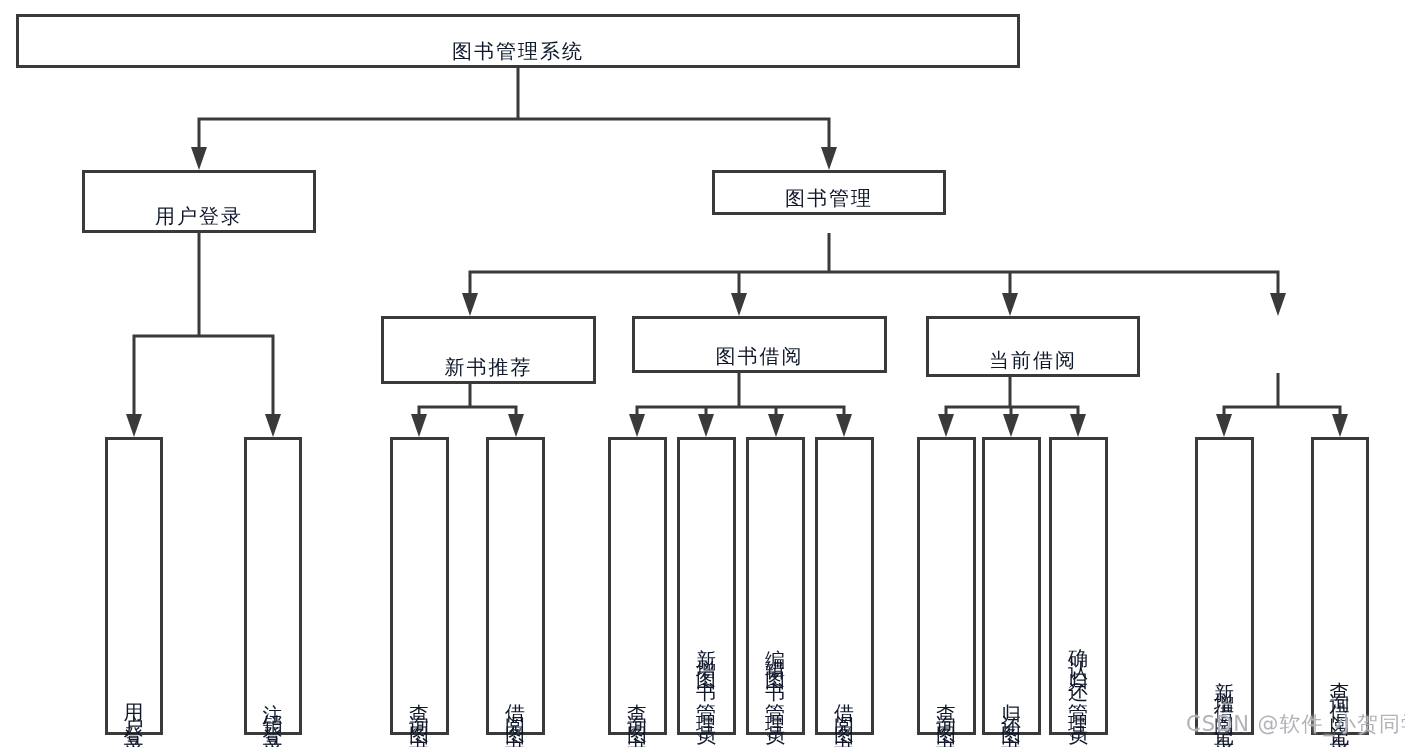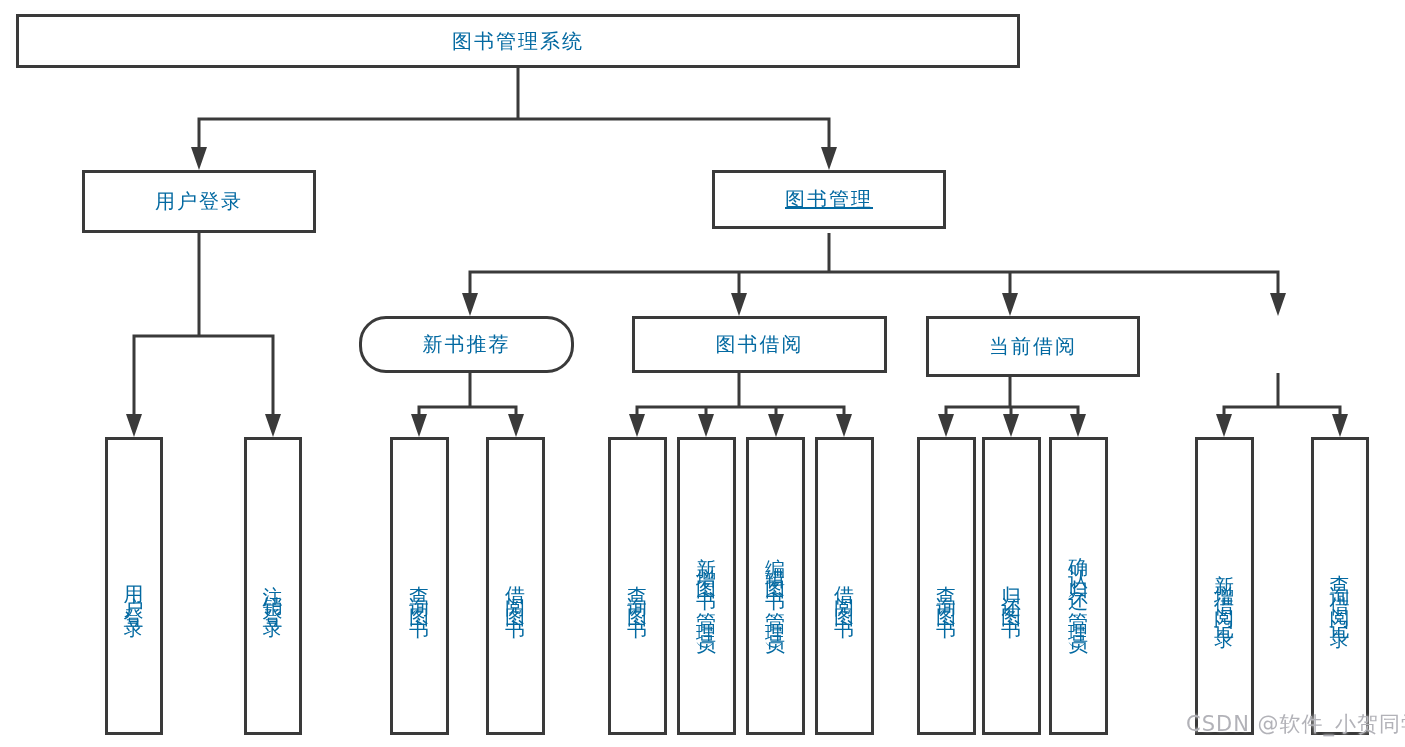--- a/index.html
+++ b/index.html
@@ -3,22 +3,22 @@
 <meta charset="utf-8">
 <style>
   html, body { margin:0; padding:0; background:#ffffff; }
   .canvas {
     position:relative; width:1405px; height:747px; background:#ffffff;
     font-family:"DejaVu Sans","Liberation Sans",sans-serif; overflow:hidden;
   }
   .connectors { position:absolute; left:0; top:0; pointer-events:none; }
   .node {
     position:absolute; box-sizing:border-box; background:#ffffff;
-    border:3px solid #3a3a3a; display:flex; align-items:center; justify-content:center;
-    color:#0369a1; font-size:20px; letter-spacing:2px; z-index:2;
+    border:3px solid #3a3a3a; display:flex; align-items:flex-end; justify-content:center;
+    color:#0f172a; font-size:20px; letter-spacing:2px; z-index:2;
   }
   .node .lbl { white-space:nowrap; }
   .leaf .vlbl {
     writing-mode:vertical-rl; text-orientation:mixed;
     letter-spacing:11px; line-height:1; margin-top:11px; white-space:nowrap;
   }
   .watermark {
     position:absolute; left:1186px; top:710px; z-index:5;
     font-size:21px; color:#b2b2b8; letter-spacing:1px; white-space:nowrap;
     text-shadow:0 0 3px rgba(255,255,255,0.95);
@@ -69,25 +69,25 @@
     </g>
   </svg>
 
   <div class="node" style="left:16px; top:14px; width:1004px; height:54px;">
     <span class="lbl">图书管理系统</span>
   </div>
 
   <div class="node" style="left:82px; top:170px; width:234px; height:63px;">
     <span class="lbl">用户登录</span>
   </div>
-  <div class="node" style="left:712px; top:170px; width:234px; height:59px;text-decoration:underline;">
+  <div class="node" style="left:712px; top:170px; width:234px; height:45px;">
     <span class="lbl">图书管理</span>
   </div>
 
-  <div class="node" style="left:359px; top:316px; width:215px; height:57px;border-radius:27px;">
+  <div class="node" style="left:381px; top:316px; width:215px; height:68px;">
     <span class="lbl">新书推荐</span>
   </div>
   <div class="node" style="left:632px; top:316px; width:255px; height:57px;">
     <span class="lbl">图书借阅</span>
   </div>
   <div class="node" style="left:926px; top:316px; width:214px; height:61px;">
     <span class="lbl">当前借阅</span>
   </div>
 
   <div class="node leaf" style="left:105px; top:437px; width:58px; height:298px;">

